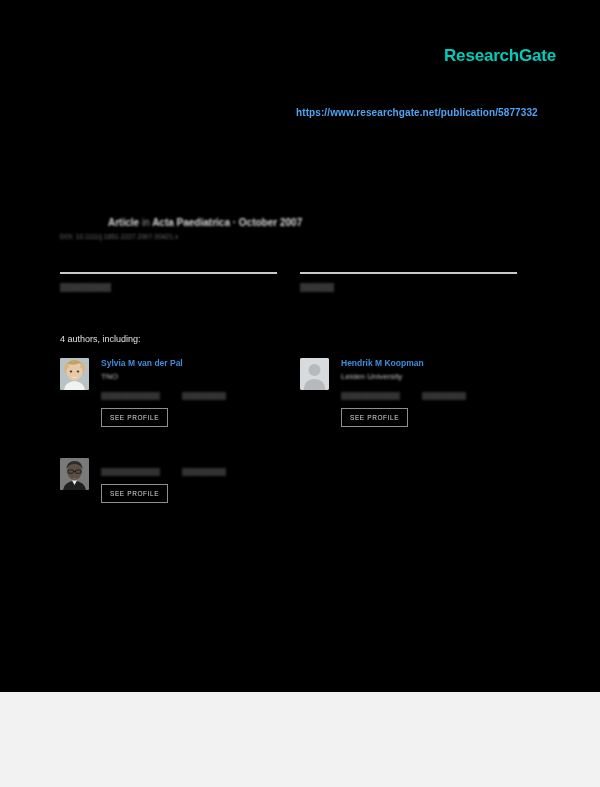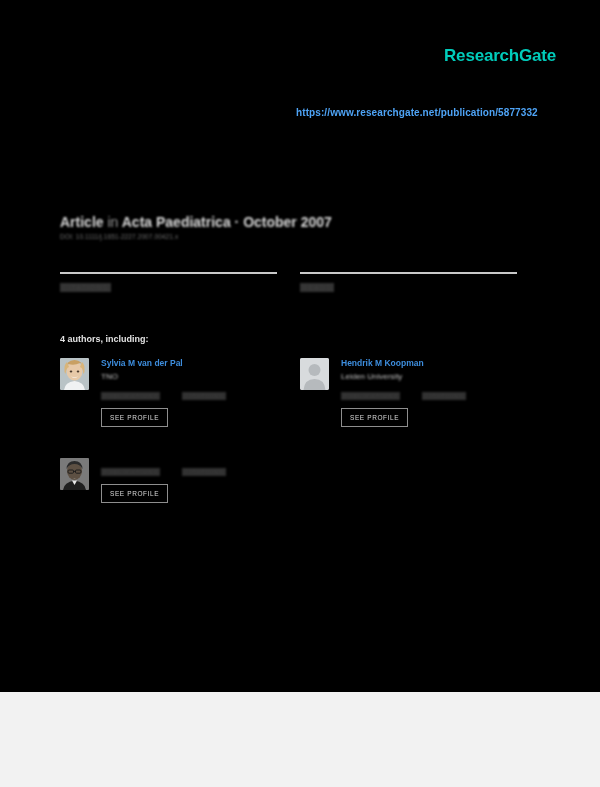--- a/index.html
+++ b/index.html
@@ -58,25 +58,26 @@
   }
 
   
   .article-meta {
     position: absolute;
     left: 60px;
     top: 216px;
     filter: blur(0.85px);
   }
   .article-line {
-    font-size: 14px;
+    font-size: 10px;
     font-weight: bold;
     color: #d8d8d8;
     white-space: nowrap;
     line-height: 13px;
+    margin-left: 48px;
   }
   .article-line .in-word {
     color: #9a9a9a;
     font-weight: normal;
   }
   .article-doi {
     margin-top: 4px;
     font-size: 6.5px;
     color: #6e6e6e;
     letter-spacing: 0.1px;
@@ -115,21 +116,21 @@
     filter: blur(1.1px);
     white-space: nowrap;
   }
 
   
   .authors-heading {
     position: absolute;
     left: 60px;
     top: 334px;
     font-size: 9px;
-    font-weight: bold;
+    font-weight: normal;
     color: #e2e2e2;
     filter: blur(0.75px);
     white-space: nowrap;
   }
 
   .author-card {
     position: absolute;
     width: 250px;
   }
   .author-card.a0 { left: 60px;  top: 358px; }

